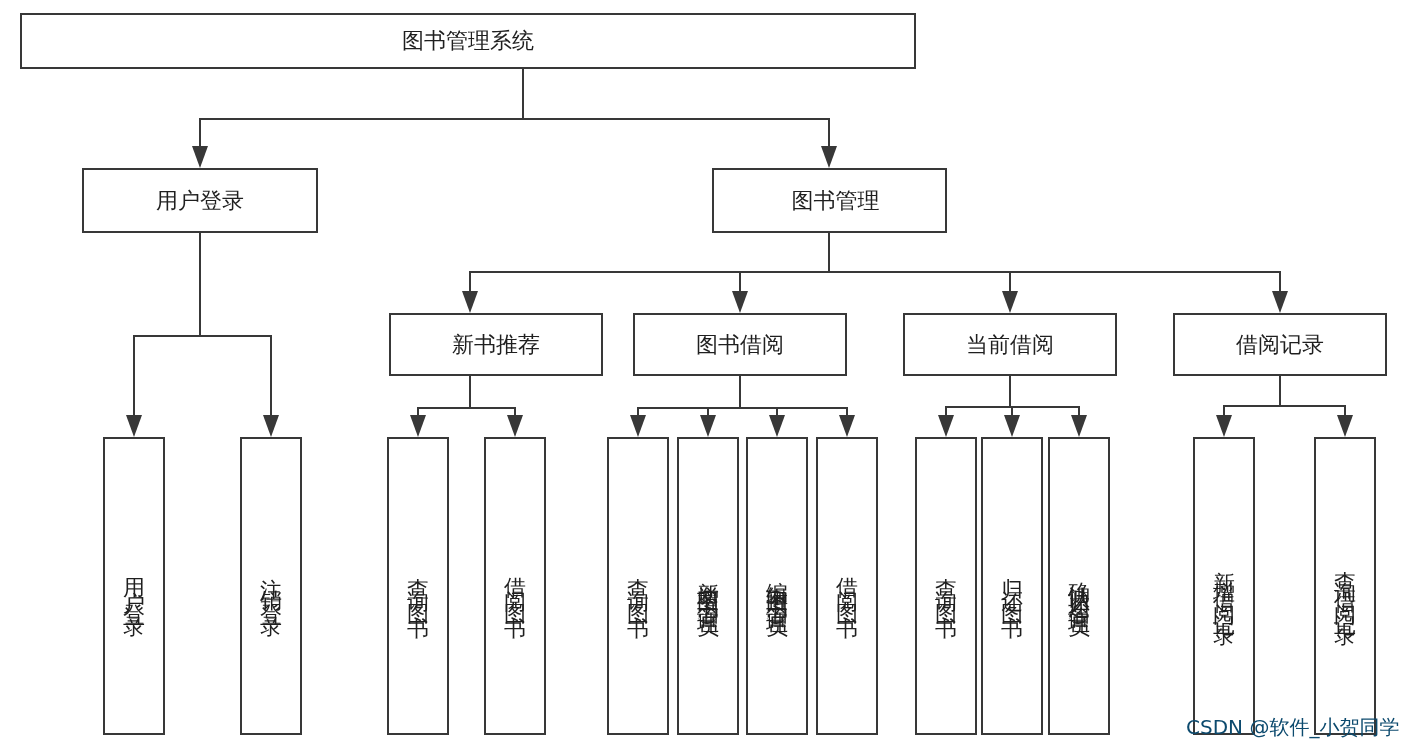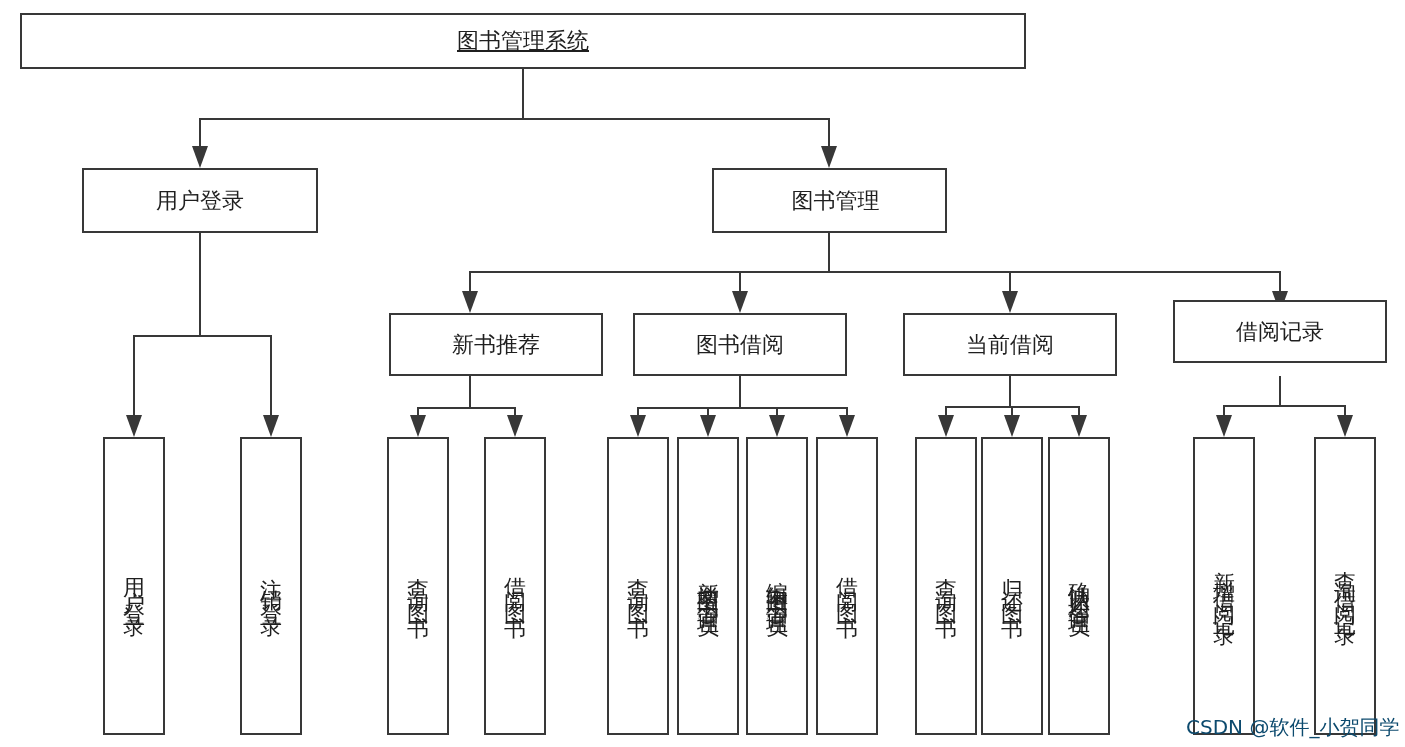--- a/index.html
+++ b/index.html
@@ -102,41 +102,41 @@
       <path d="M769,415 h16 l-8,22 z"></path>
       <path d="M839,415 h16 l-8,22 z"></path>
       <path d="M938,415 h16 l-8,22 z"></path>
       <path d="M1004,415 h16 l-8,22 z"></path>
       <path d="M1071,415 h16 l-8,22 z"></path>
       <path d="M1216,415 h16 l-8,22 z"></path>
       <path d="M1337,415 h16 l-8,22 z"></path>
     </g>
   </svg>
 
-  <div class="node" style="left:20px; top:13px; width:1006px; height:56px;text-decoration:underline;">
+  <div class="node" style="left:20px; top:13px; width:896px; height:56px;">
     <span>图书管理系统</span>
   </div>
 
   <div class="node" style="left:82px; top:168px; width:236px; height:65px;">
     <span>用户登录</span>
   </div>
   <div class="node" style="left:712px; top:168px; width:235px; height:65px;padding-left:12px;">
     <span>图书管理</span>
   </div>
 
   <div class="node" style="left:363px; top:313px; width:214px; height:63px;margin-left:26px;">
     <span>新书推荐</span>
   </div>
   <div class="node" style="left:633px; top:313px; width:214px; height:63px;">
     <span>图书借阅</span>
   </div>
   <div class="node" style="left:903px; top:313px; width:214px; height:63px;font-family:Liberation Mono, monospace;">
     <span>当前借阅</span>
   </div>
-  <div class="node" style="left:1173px; top:300px; width:214px; height:63px;">
+  <div class="node" style="left:1173px; top:313px; width:214px; height:63px;">
     <span>借阅记录</span>
   </div>
 
   <div class="leaf" style="left:103px;">
     <span class="vtext">用户登录</span>
   </div>
   <div class="leaf" style="left:240px;">
     <span class="vtext">注销登录</span>
   </div>
   <div class="leaf" style="left:387px;">

